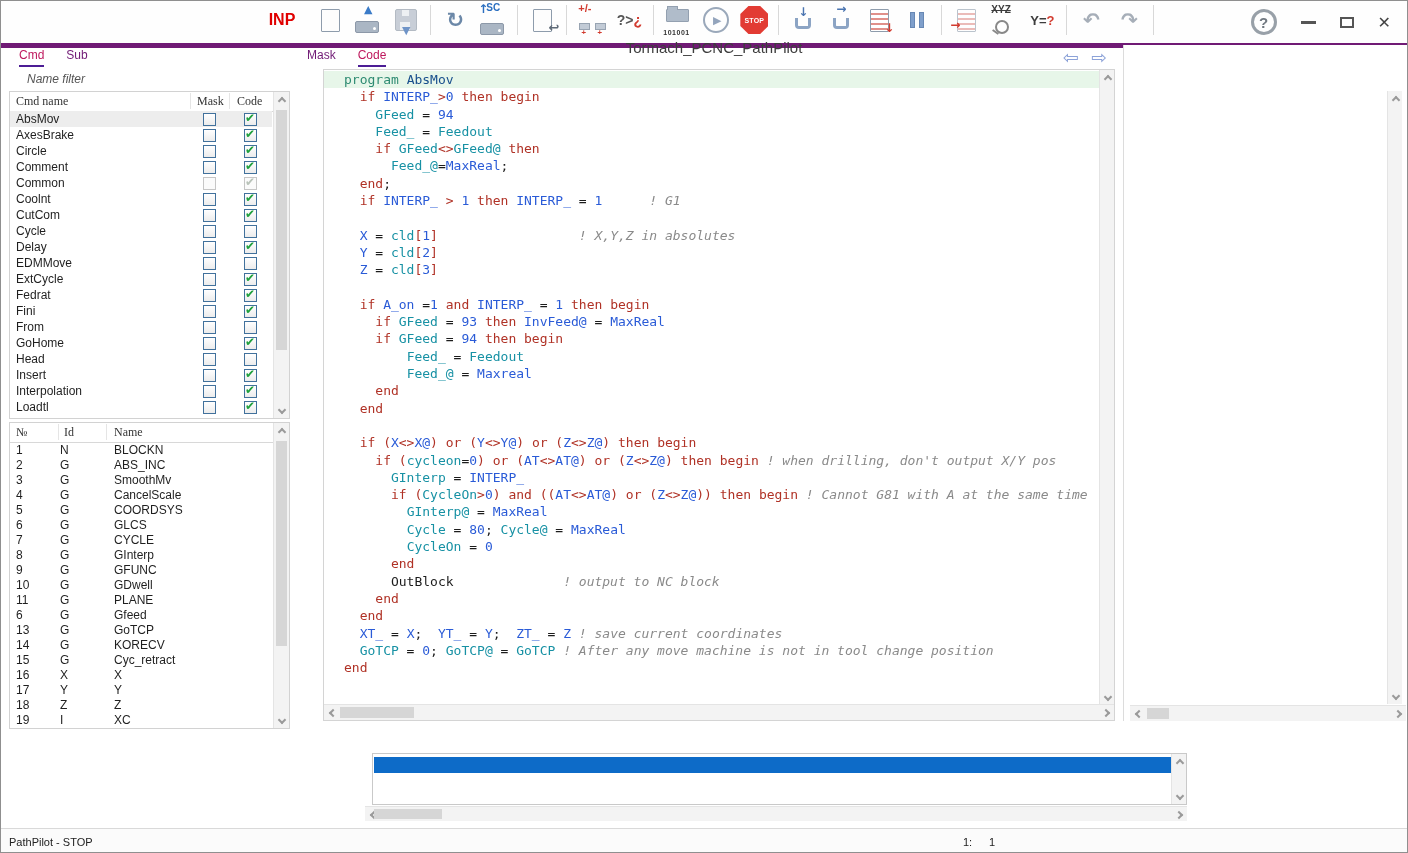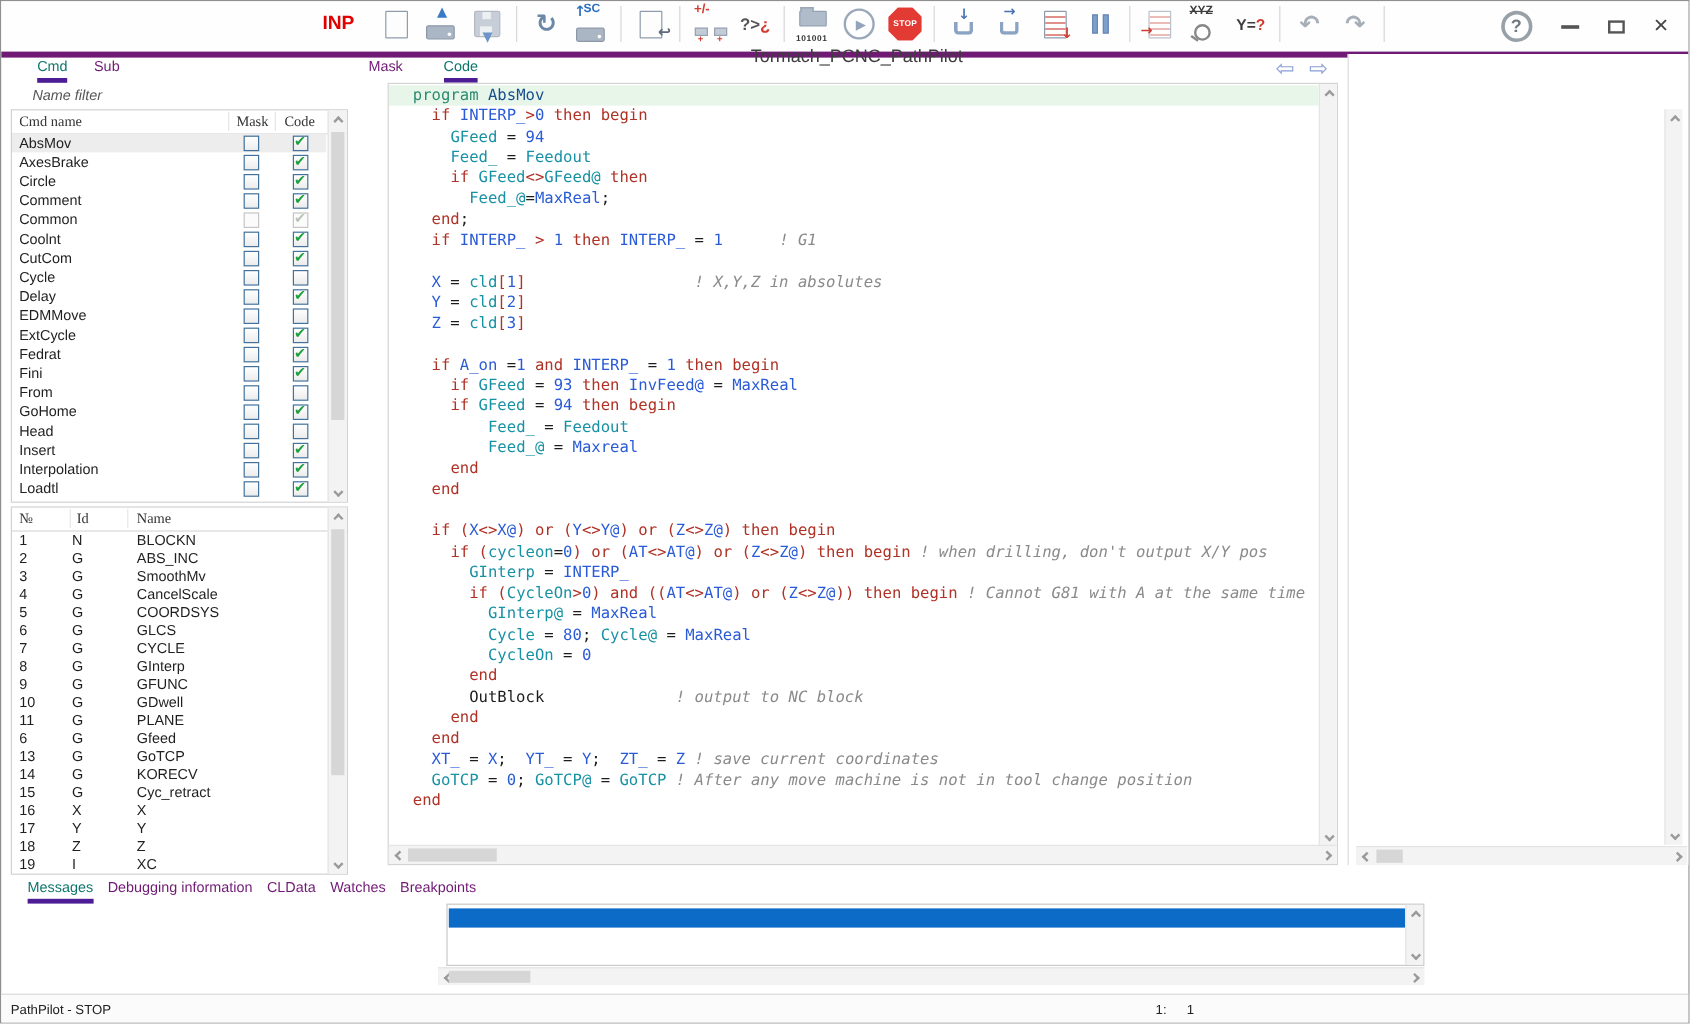--- a/index.html
+++ b/index.html
@@ -63,21 +63,21 @@
   .xyzt{position:absolute;top:3px;left:5px;font-size:10px;font-weight:bold;color:#3d3d3d;text-decoration:line-through;}
   .mag{position:absolute;bottom:5px;left:9px;width:10px;height:10px;border:2px solid #888;border-radius:50%;box-sizing:content-box;}
   .mag::after{content:"";position:absolute;left:-5px;top:9px;width:7px;height:2px;background:#888;transform:rotate(35deg);}
   .yqt{color:#3d3d3d;font-weight:bold;font-size:13px;}
   .yqq{color:#d23b2f;font-weight:bold;font-size:13px;}
   .udr{font-size:20px;color:#a6aeb8;font-family:"DejaVu Sans",sans-serif;}
 
   
   .tabbar{display:flex;gap:22px;}
   .tab{font-size:12px;color:#701a75;padding-bottom:3px;white-space:nowrap;}
-  .tab.active{color:#0f766e;border-bottom:4px solid #4c1d95;margin-left:12px;}
+  .tab.active{color:#be185d;border-bottom:2px solid #4c1d95;}
   .left-tabbar{position:absolute;left:18px;top:47px;}
   .ed-tabbar{position:absolute;left:306px;top:47px;}
   .bottom-tabbar{position:absolute;left:10px;top:731px;gap:12px;}
 
   .name-filter{position:absolute;left:24px;top:68px;width:170px;height:18px;border:none;outline:none;
                font-style:italic;font-size:12px;color:#444;background:transparent;font-family:"Liberation Sans",sans-serif;}
   .name-filter::placeholder{color:#555;font-style:italic;opacity:1;}
 
   
   .box{position:absolute;border:1px solid #d2d2d2;box-sizing:border-box;background:#fff;}
@@ -608,27 +608,20 @@
       <span class="sb-btn l">
           <i class="ch l"></i>
         </span>
       <span class="sb-thumb" style="left:17px;width:22px;top:2px;bottom:2px;"></span>
       <span class="sb-btn r">
           <i class="ch r"></i>
         </span>
     </div>
   </div>
 
-  <div class="tabbar bottom-tabbar">
-      <span class="tab active">Messages</span>
-      <span class="tab">Debugging information</span>
-      <span class="tab">CLData</span>
-      <span class="tab">Watches</span>
-      <span class="tab">Breakpoints</span>
-    </div>
 
   <div class="msg-box">
     <div class="msg-row-selected"></div>
     <div class="sb-v" style="right:0;top:0;width:15px;height:50px;">
       <span class="sb-btn t">
           <i class="ch u"></i>
         </span>
       <span class="sb-btn b">
           <i class="ch d"></i>
         </span>

